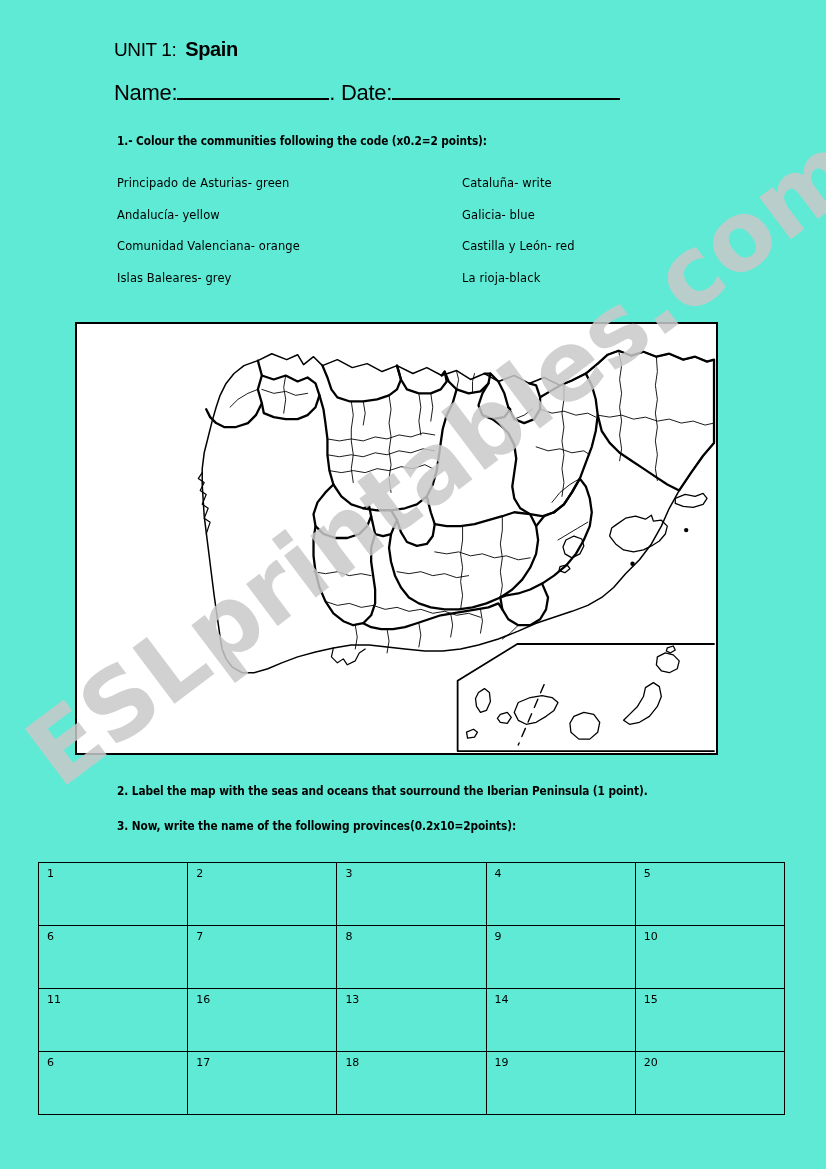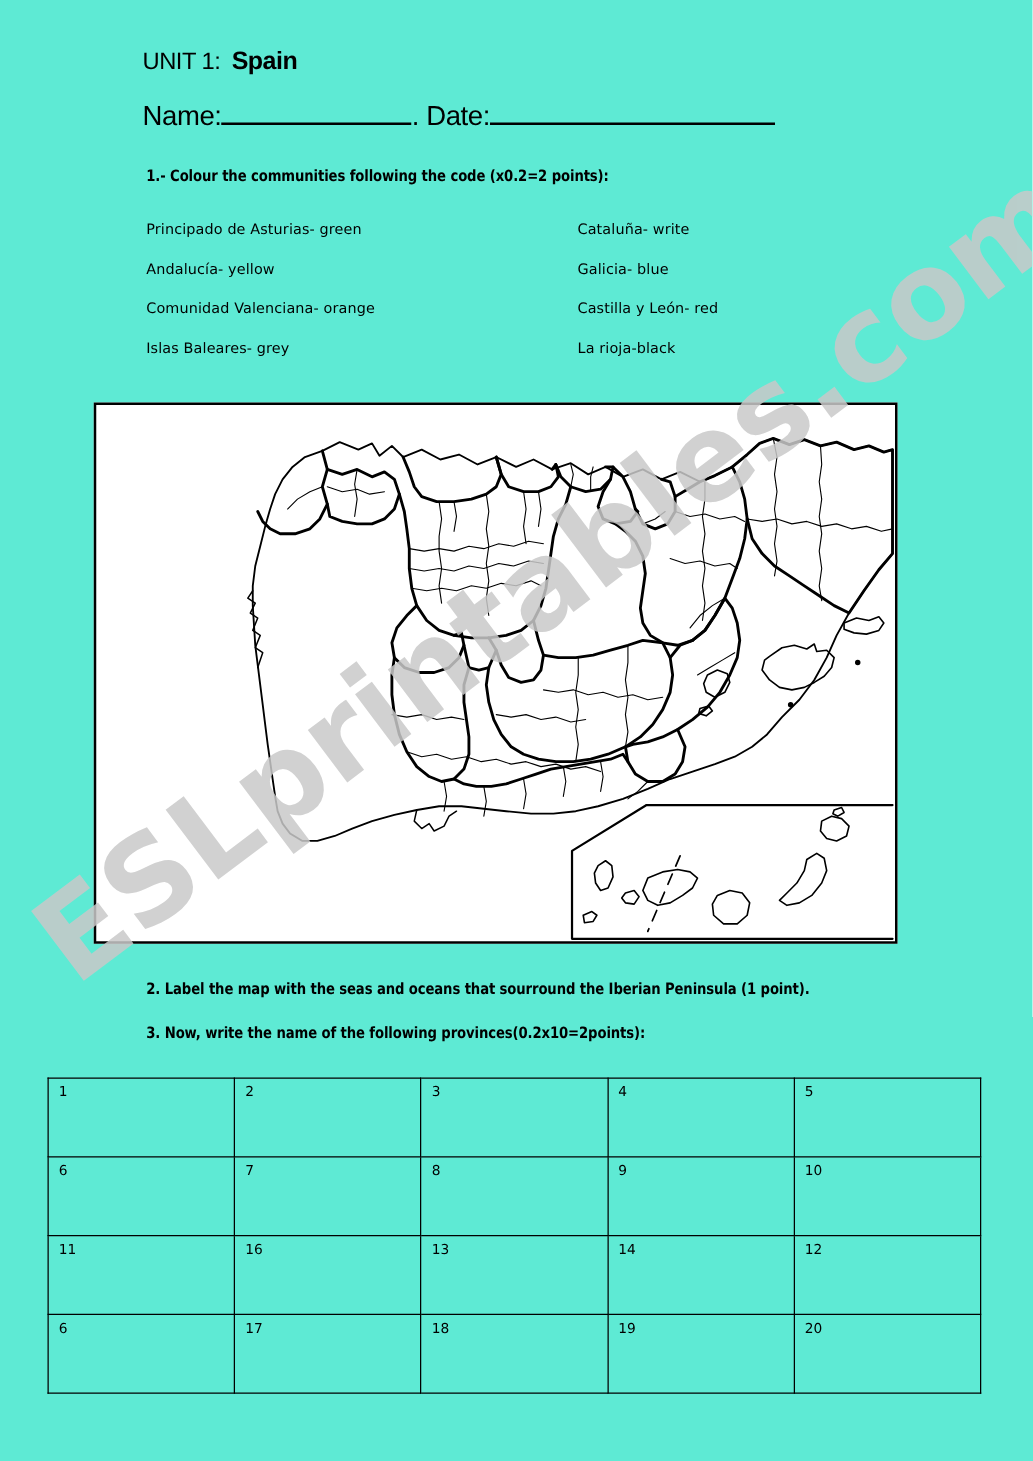--- a/index.html
+++ b/index.html
@@ -429,21 +429,21 @@
         <td>7</td>
         <td>8</td>
         <td>9</td>
         <td>10</td>
       </tr>
       <tr>
         <td>11</td>
         <td>16</td>
         <td>13</td>
         <td>14</td>
-        <td>12</td>
+        <td>15</td>
       </tr>
       <tr>
         <td>6</td>
         <td>17</td>
         <td>18</td>
         <td>19</td>
         <td>20</td>
       </tr>
     </tbody>
   </table>

